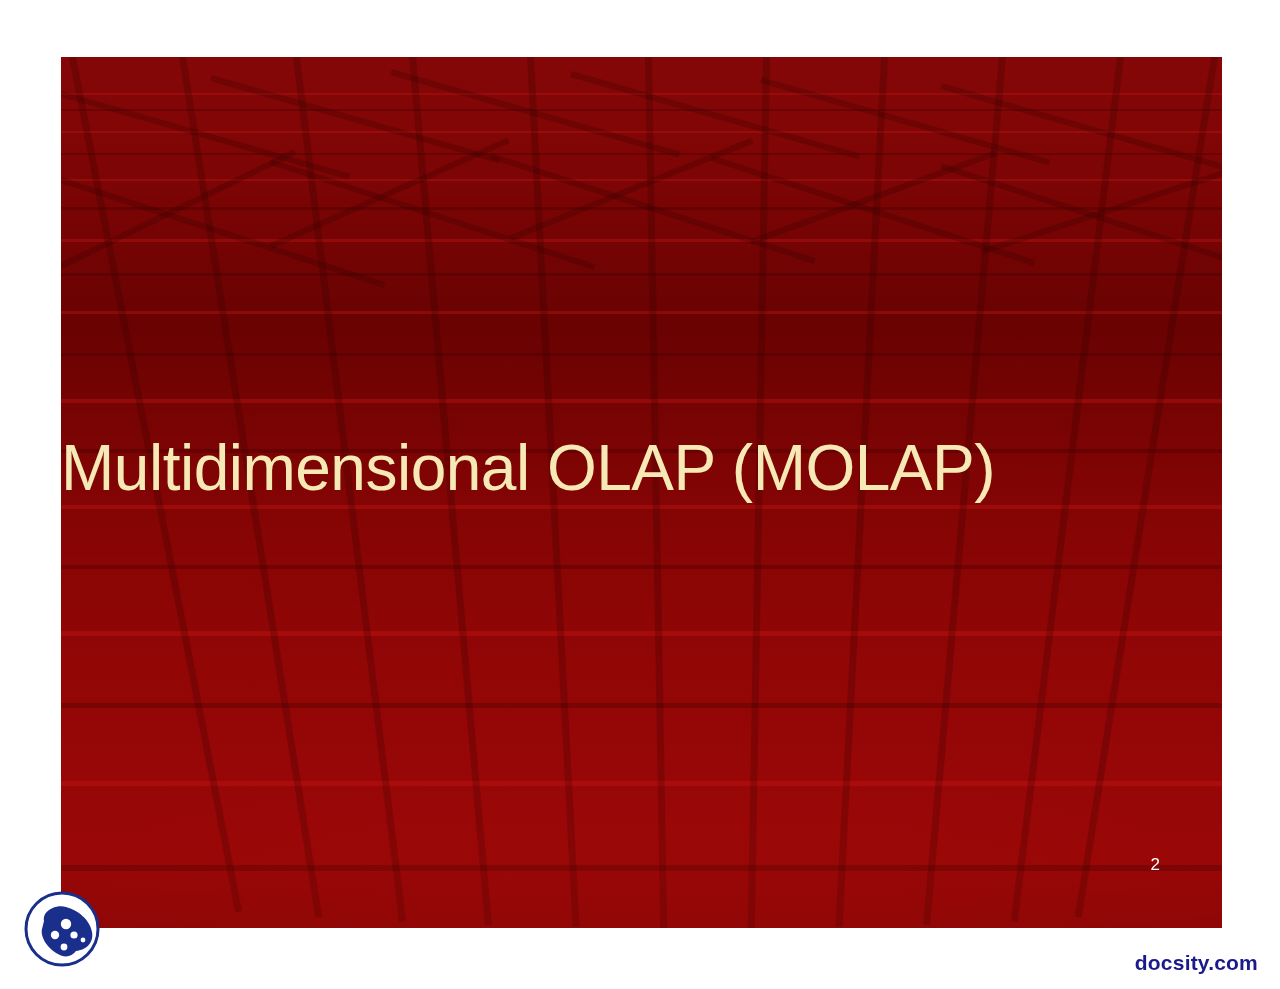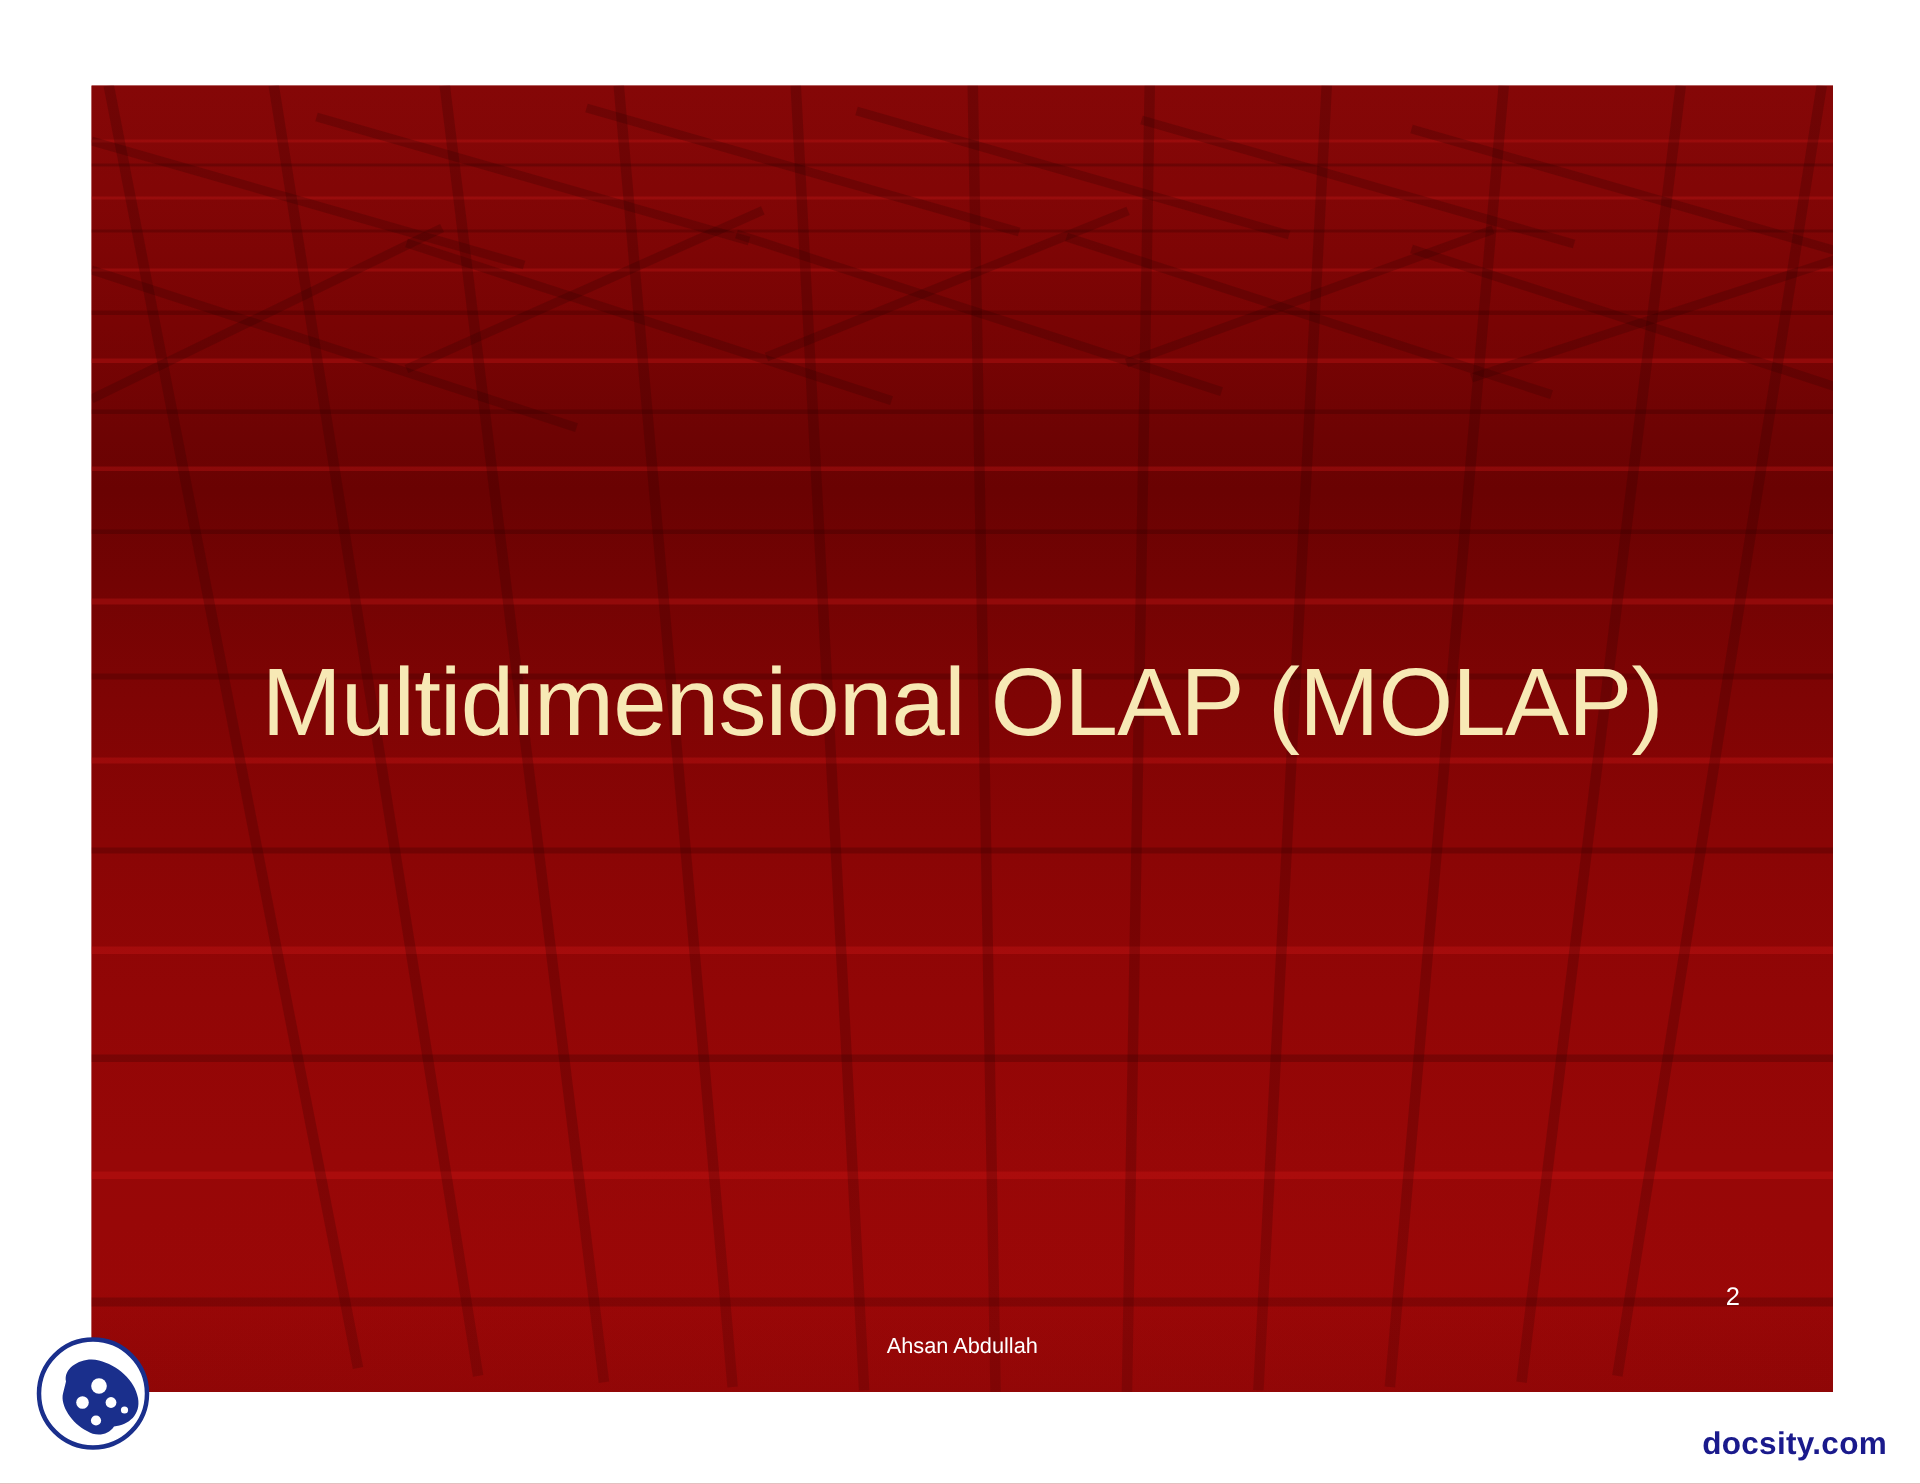--- a/index.html
+++ b/index.html
@@ -102,21 +102,21 @@
       radial-gradient(120% 70% at 50% 120%, rgba(165,10,10,0.35) 0%, rgba(165,10,10,0) 62%),
       linear-gradient(to bottom, rgba(0,0,0,0.06) 0%, rgba(0,0,0,0) 22%);
   }
 
   
   #slide-title {
     position: absolute;
     left: 0;
     right: 0;
     top: 372px;
-    text-align: center;
+    text-align: left;
     color: #f7e9b5;
     font-family: "Liberation Sans", sans-serif;
     font-size: 64px;
     font-weight: 400;
     line-height: 78px;
     letter-spacing: -0.5px;
     white-space: nowrap;
   }
 
   
@@ -223,21 +223,20 @@
     <b style="left:690px; top:182px; width:260px; transform: rotate(-20deg);"></b>
     <b style="left:920px; top:192px; width:260px; transform: rotate(-18deg);"></b>
   </div>
 
   <div class="bg-veil"></div>
 
   <div id="slide-title">Multidimensional OLAP (MOLAP)</div>
 
   <div id="slide-pagenum">2</div>
 
-  <div id="slide-footer">Ahsan Abdullah</div>
 </div>
 
 <div id="docsity-logo">
   <svg width="84" height="84" viewBox="0 0 84 84" aria-hidden="true">
     <circle cx="40" cy="42" r="36" fill="#ffffff" stroke="#1a2f8c" stroke-width="3"></circle>
     <path d="M22 34
              C 20 24, 34 17, 44 20
              C 56 23, 68 33, 70 45
              C 72 56, 64 63, 54 64
              C 50 70, 42 71, 36 67

